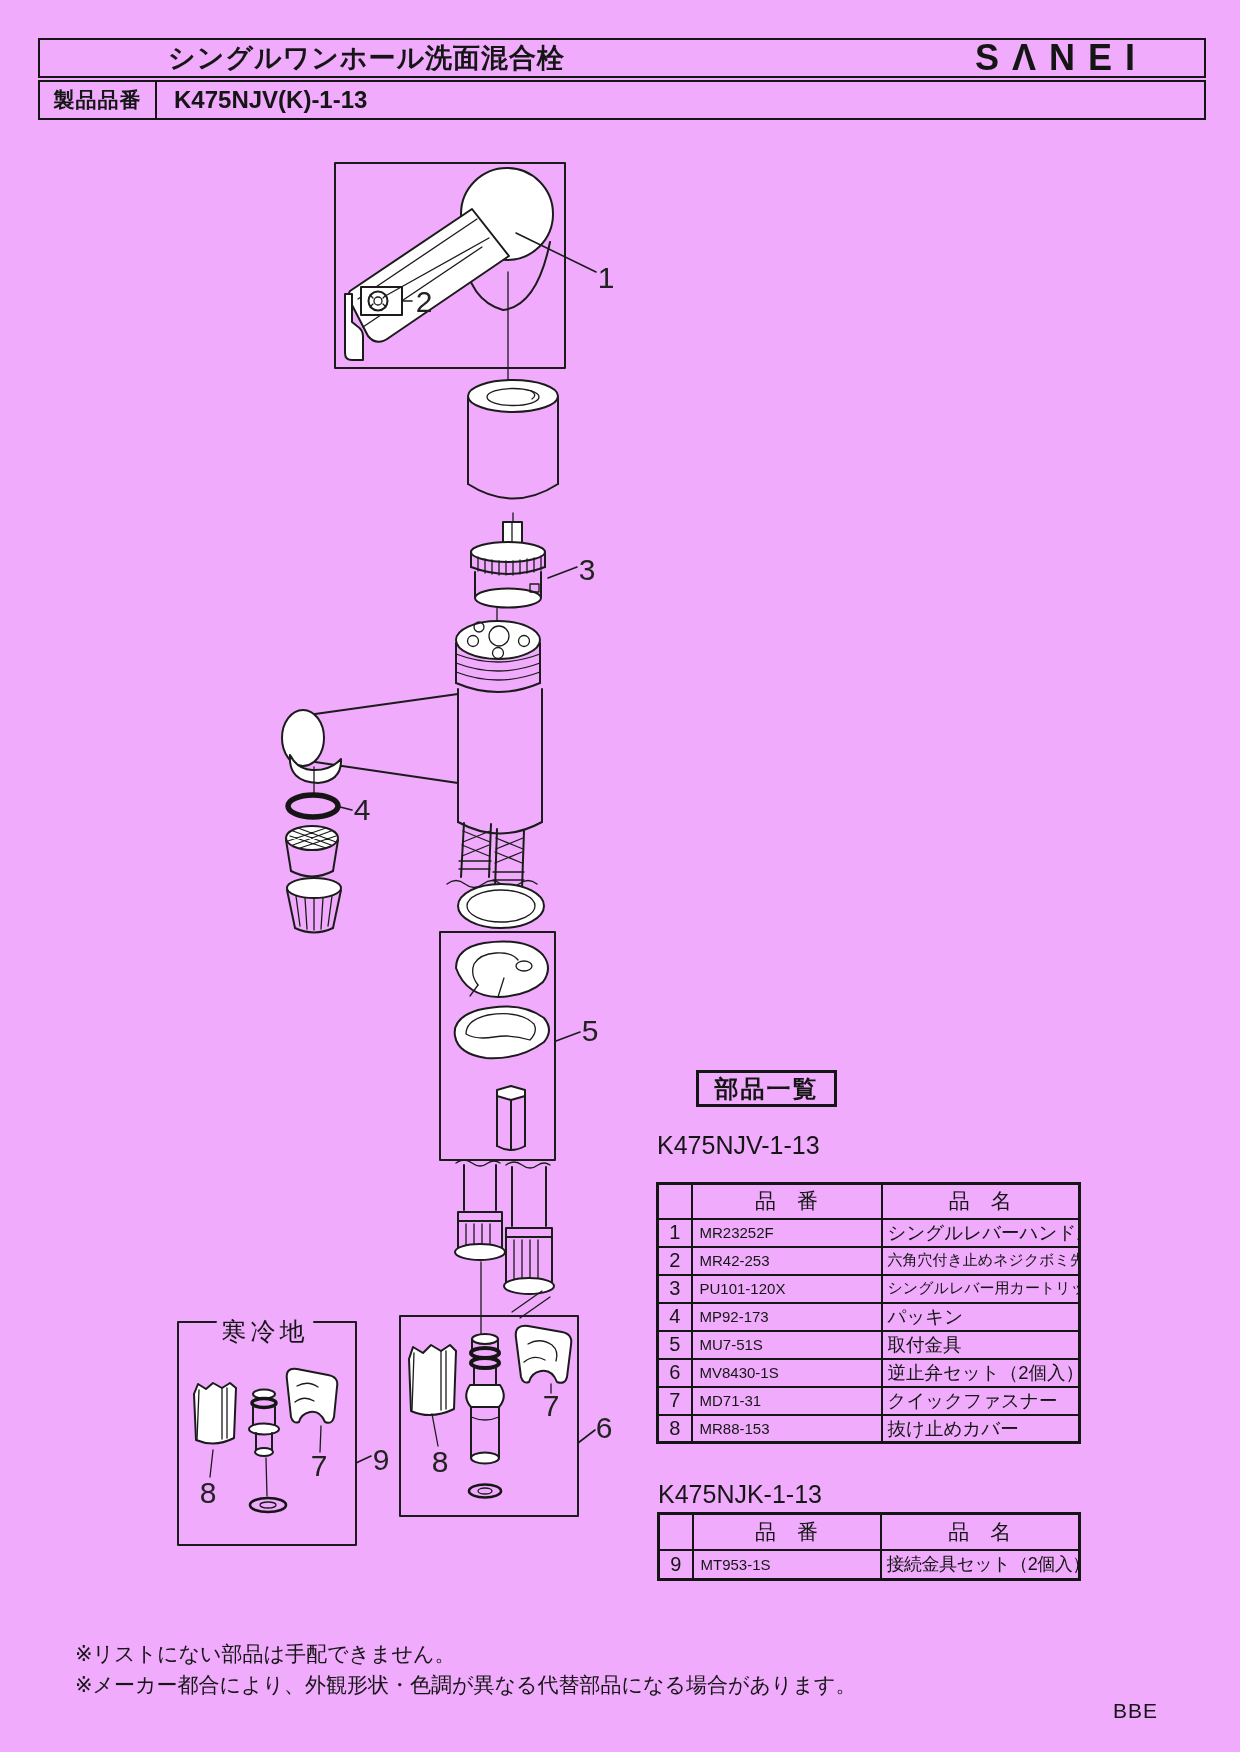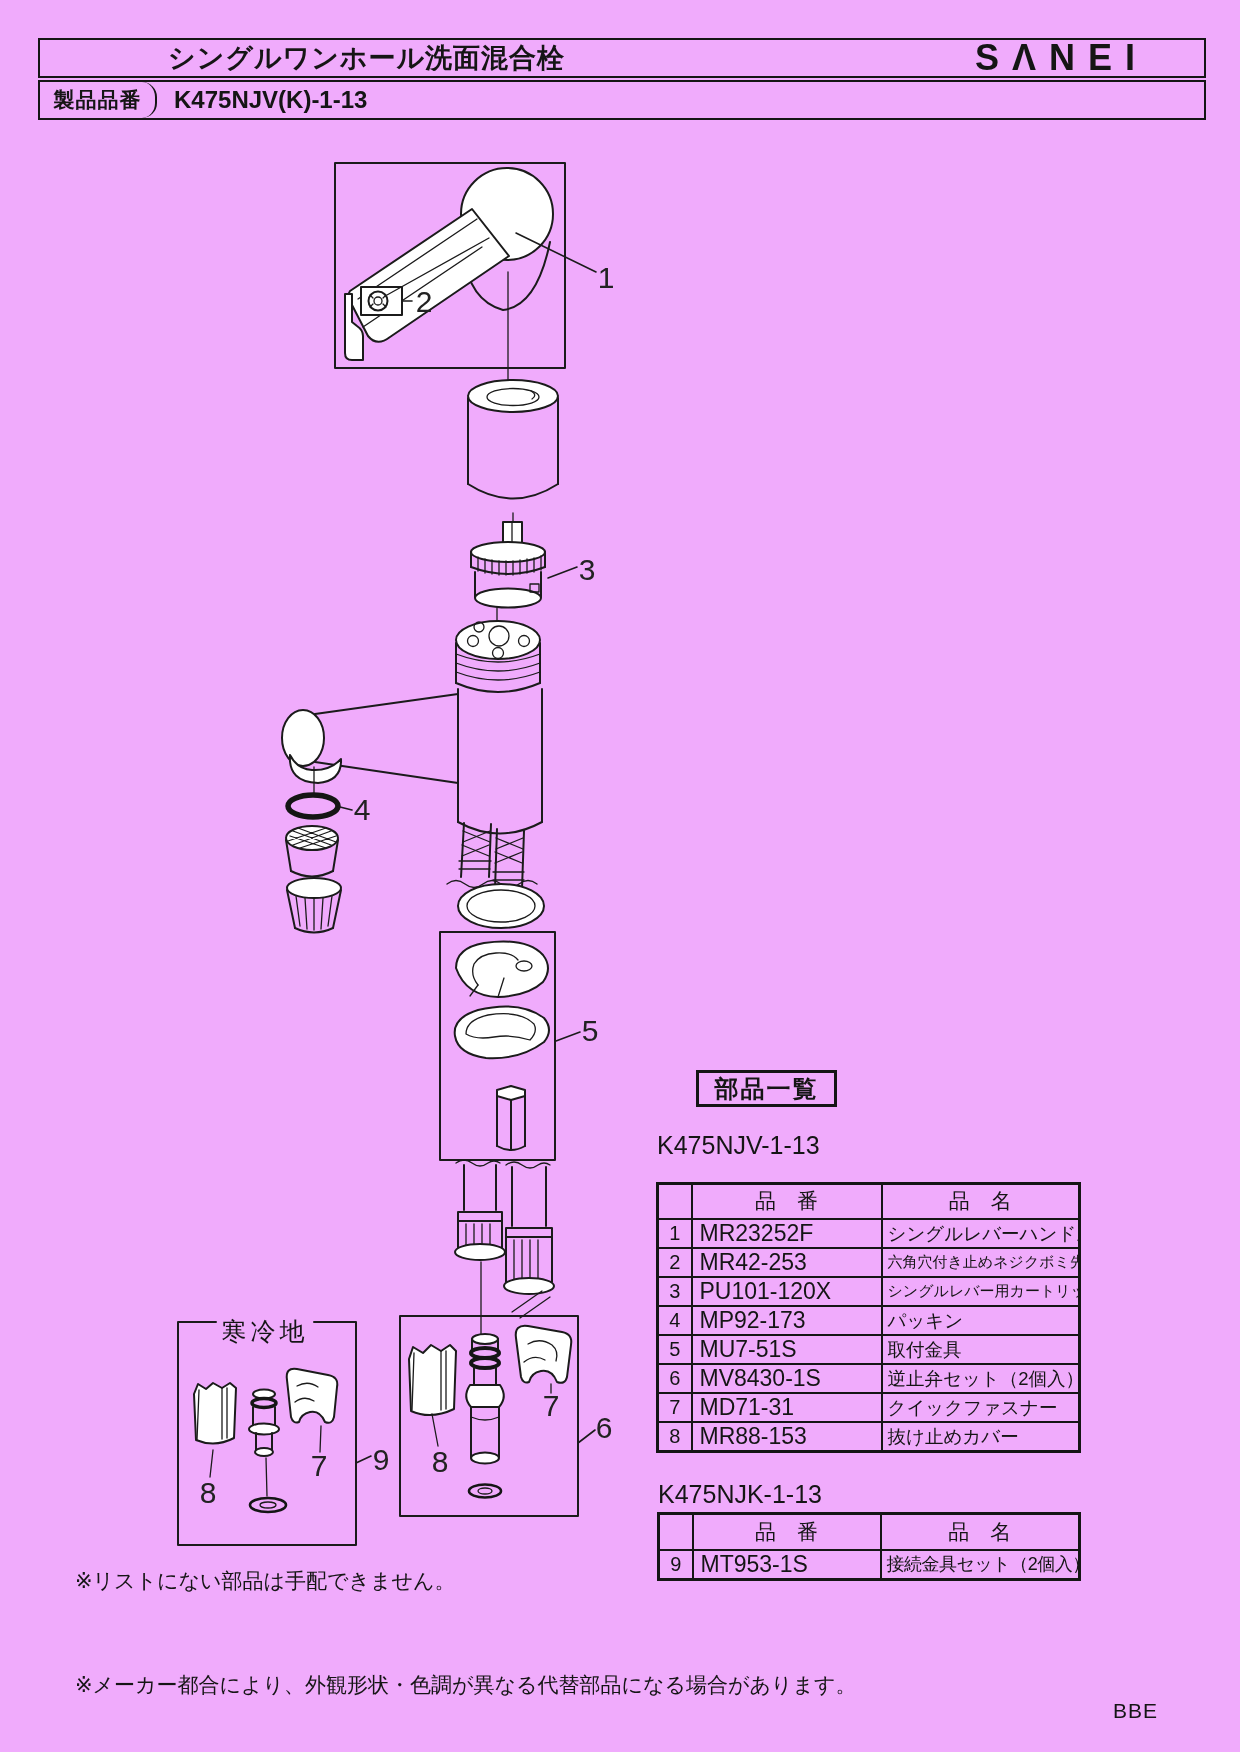--- a/index.html
+++ b/index.html
@@ -6,46 +6,46 @@
   #page{position:relative;width:1240px;height:1752px;background:#f0abfc;overflow:hidden;
         font-family:"Liberation Sans","DejaVu Sans",sans-serif;color:#151515;}
   
   .titlebar{position:absolute;left:38px;top:38px;width:1164px;height:36px;
             border:2.5px solid #151515;display:flex;align-items:center;}
   .title{position:absolute;left:128px;font-size:27px;font-weight:600;letter-spacing:1px;white-space:nowrap;}
   .brand{position:absolute;right:56px;font-size:36px;font-weight:700;letter-spacing:13px;white-space:nowrap;}
   .prodrow{position:absolute;left:38px;top:80px;width:1164px;height:36px;
            border:2.5px solid #151515;display:flex;align-items:stretch;}
   .prodlabel{width:115px;border-right:2.5px solid #151515;display:flex;align-items:center;
-             justify-content:center;font-size:21px;font-weight:600;letter-spacing:1px;border-radius:15px;}
+             justify-content:center;font-size:21px;font-weight:600;letter-spacing:1px;}
   .prodvalue{flex:1;display:flex;align-items:center;padding-left:17px;font-size:24px;font-weight:600;}
   
   .parts-title{position:absolute;left:657px;top:1070px;width:141px;height:37px;border:3px solid #151515;
                box-sizing:border-box;display:flex;align-items:center;justify-content:center;
                font-size:24px;font-weight:600;letter-spacing:2px;margin-left:39px;}
   .model{position:absolute;font-size:25px;font-weight:500;white-space:nowrap;}
   .model1{left:657px;top:1131px;}
   .model2{left:658px;top:1480px;}
   table.ptable{position:absolute;border-collapse:collapse;table-layout:fixed;
                border:3px solid #151515;}
   .t1{left:656px;top:1182px;width:422px;}
   .t2{left:657px;top:1512px;width:421px;}
   .ptable th,.ptable td{border:2.2px solid #151515;padding:0;white-space:nowrap;overflow:hidden;
                font-weight:400;color:#151515;margin-left:8px;}
   .ptable th{font-size:21px;font-weight:500;text-align:center;}
   .t1 tr{height:28px;}  .t1 tr.head{height:35px;}
   .t2 tr{height:30px;}  .t2 tr.head{height:36px;}
   td.c0{text-align:center;font-size:20px;}
-  td.c1{font-size:23px;padding-left:7px;}
+  td.c1{font-size:15px;padding-left:7px;}
   td.c2{font-size:18.5px;padding-left:5px;}
   .t1 tr:nth-child(3) td.c2,.t1 tr:nth-child(4) td.c2{font-size:15px;}
   .t2 td.c2{font-size:18px;letter-spacing:-0.5px;}
   
   .note{position:absolute;left:75px;font-size:21px;white-space:nowrap;}
-  .n1{top:1567px;} .n2{top:1671px;}
+  .n1{top:1640px;} .n2{top:1671px;}
   .pagecode{position:absolute;left:1113px;top:1675px;font-size:21px;letter-spacing:1px;margin-top:24px;}
   
   svg.diagram{position:absolute;left:150px;top:140px;width:480px;height:1420px;}
   .ln{fill:none;stroke:#1b1b1b;stroke-width:2;stroke-linecap:round;stroke-linejoin:round;}
   .tn{fill:none;stroke:#1b1b1b;stroke-width:1.3;stroke-linecap:round;stroke-linejoin:round;}
   .ld{fill:none;stroke:#1b1b1b;stroke-width:1.6;stroke-linecap:round;}
   .fw{fill:#fff;stroke:#1b1b1b;stroke-width:2;stroke-linejoin:round;}
   text.co{font:400 30px "Liberation Sans",sans-serif;fill:#222;text-anchor:middle;}
   text.lbl{font:500 25px "Liberation Sans",sans-serif;fill:#151515;text-anchor:middle;letter-spacing:4px;}
 </style>

